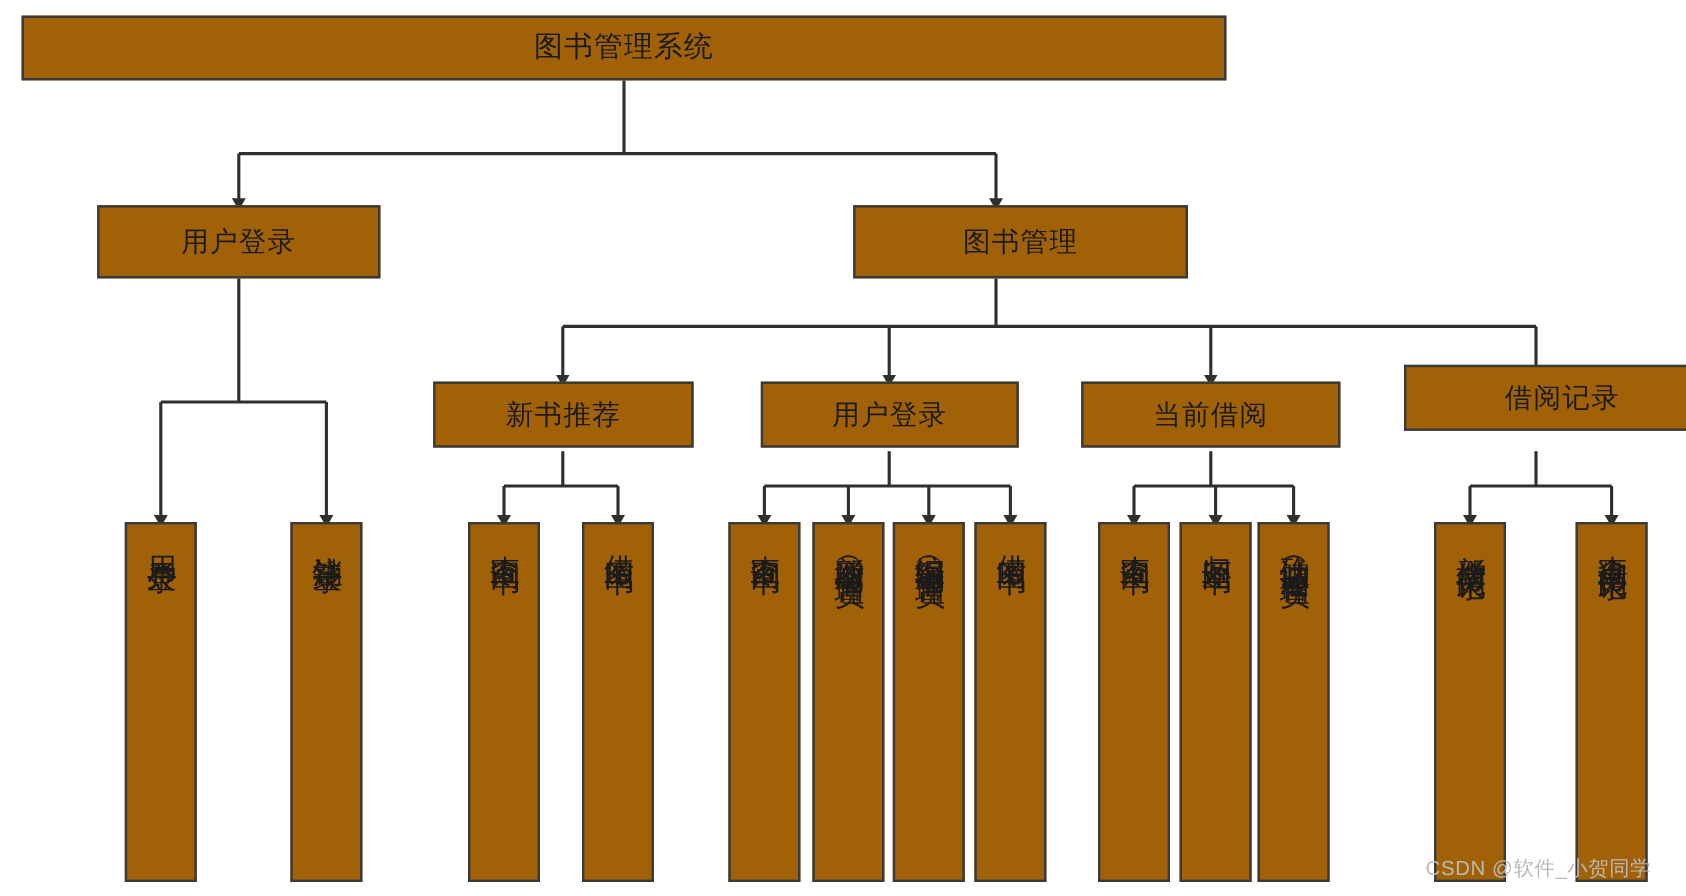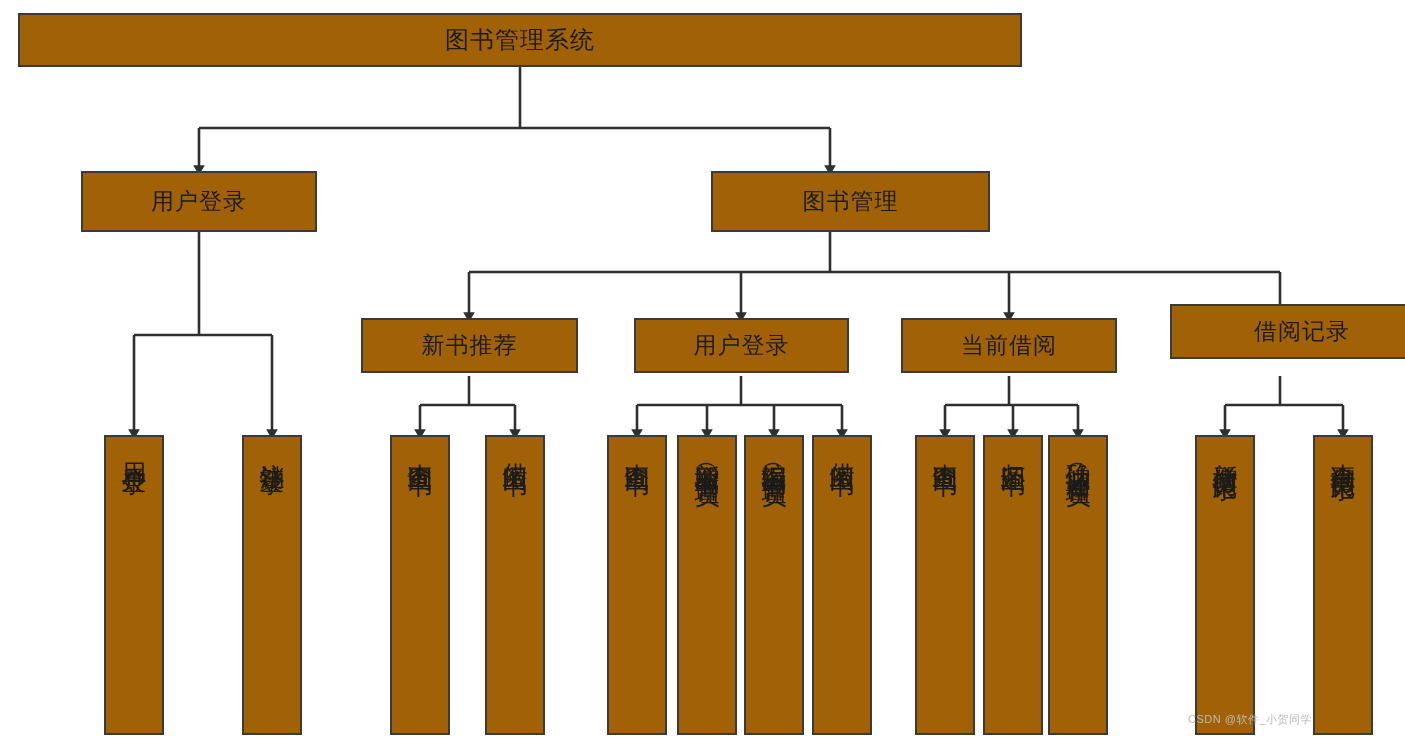--- a/index.html
+++ b/index.html
@@ -60,21 +60,21 @@
     writing-mode: vertical-rl;
     text-orientation: upright;
     font-size: 25px;
     letter-spacing: 3px;
     line-height: 1;
   }
   .watermark {
     position: absolute;
     left: 1188px;
     top: 712px;
-    font-size: 11px;
+    font-size: 17px;
     color: #b9b9b9;
     z-index: 5;
     white-space: nowrap;
     letter-spacing: 0.5px;
   }
 </style>
 </head>
 <body>
 
 <div id="diagram-root">

